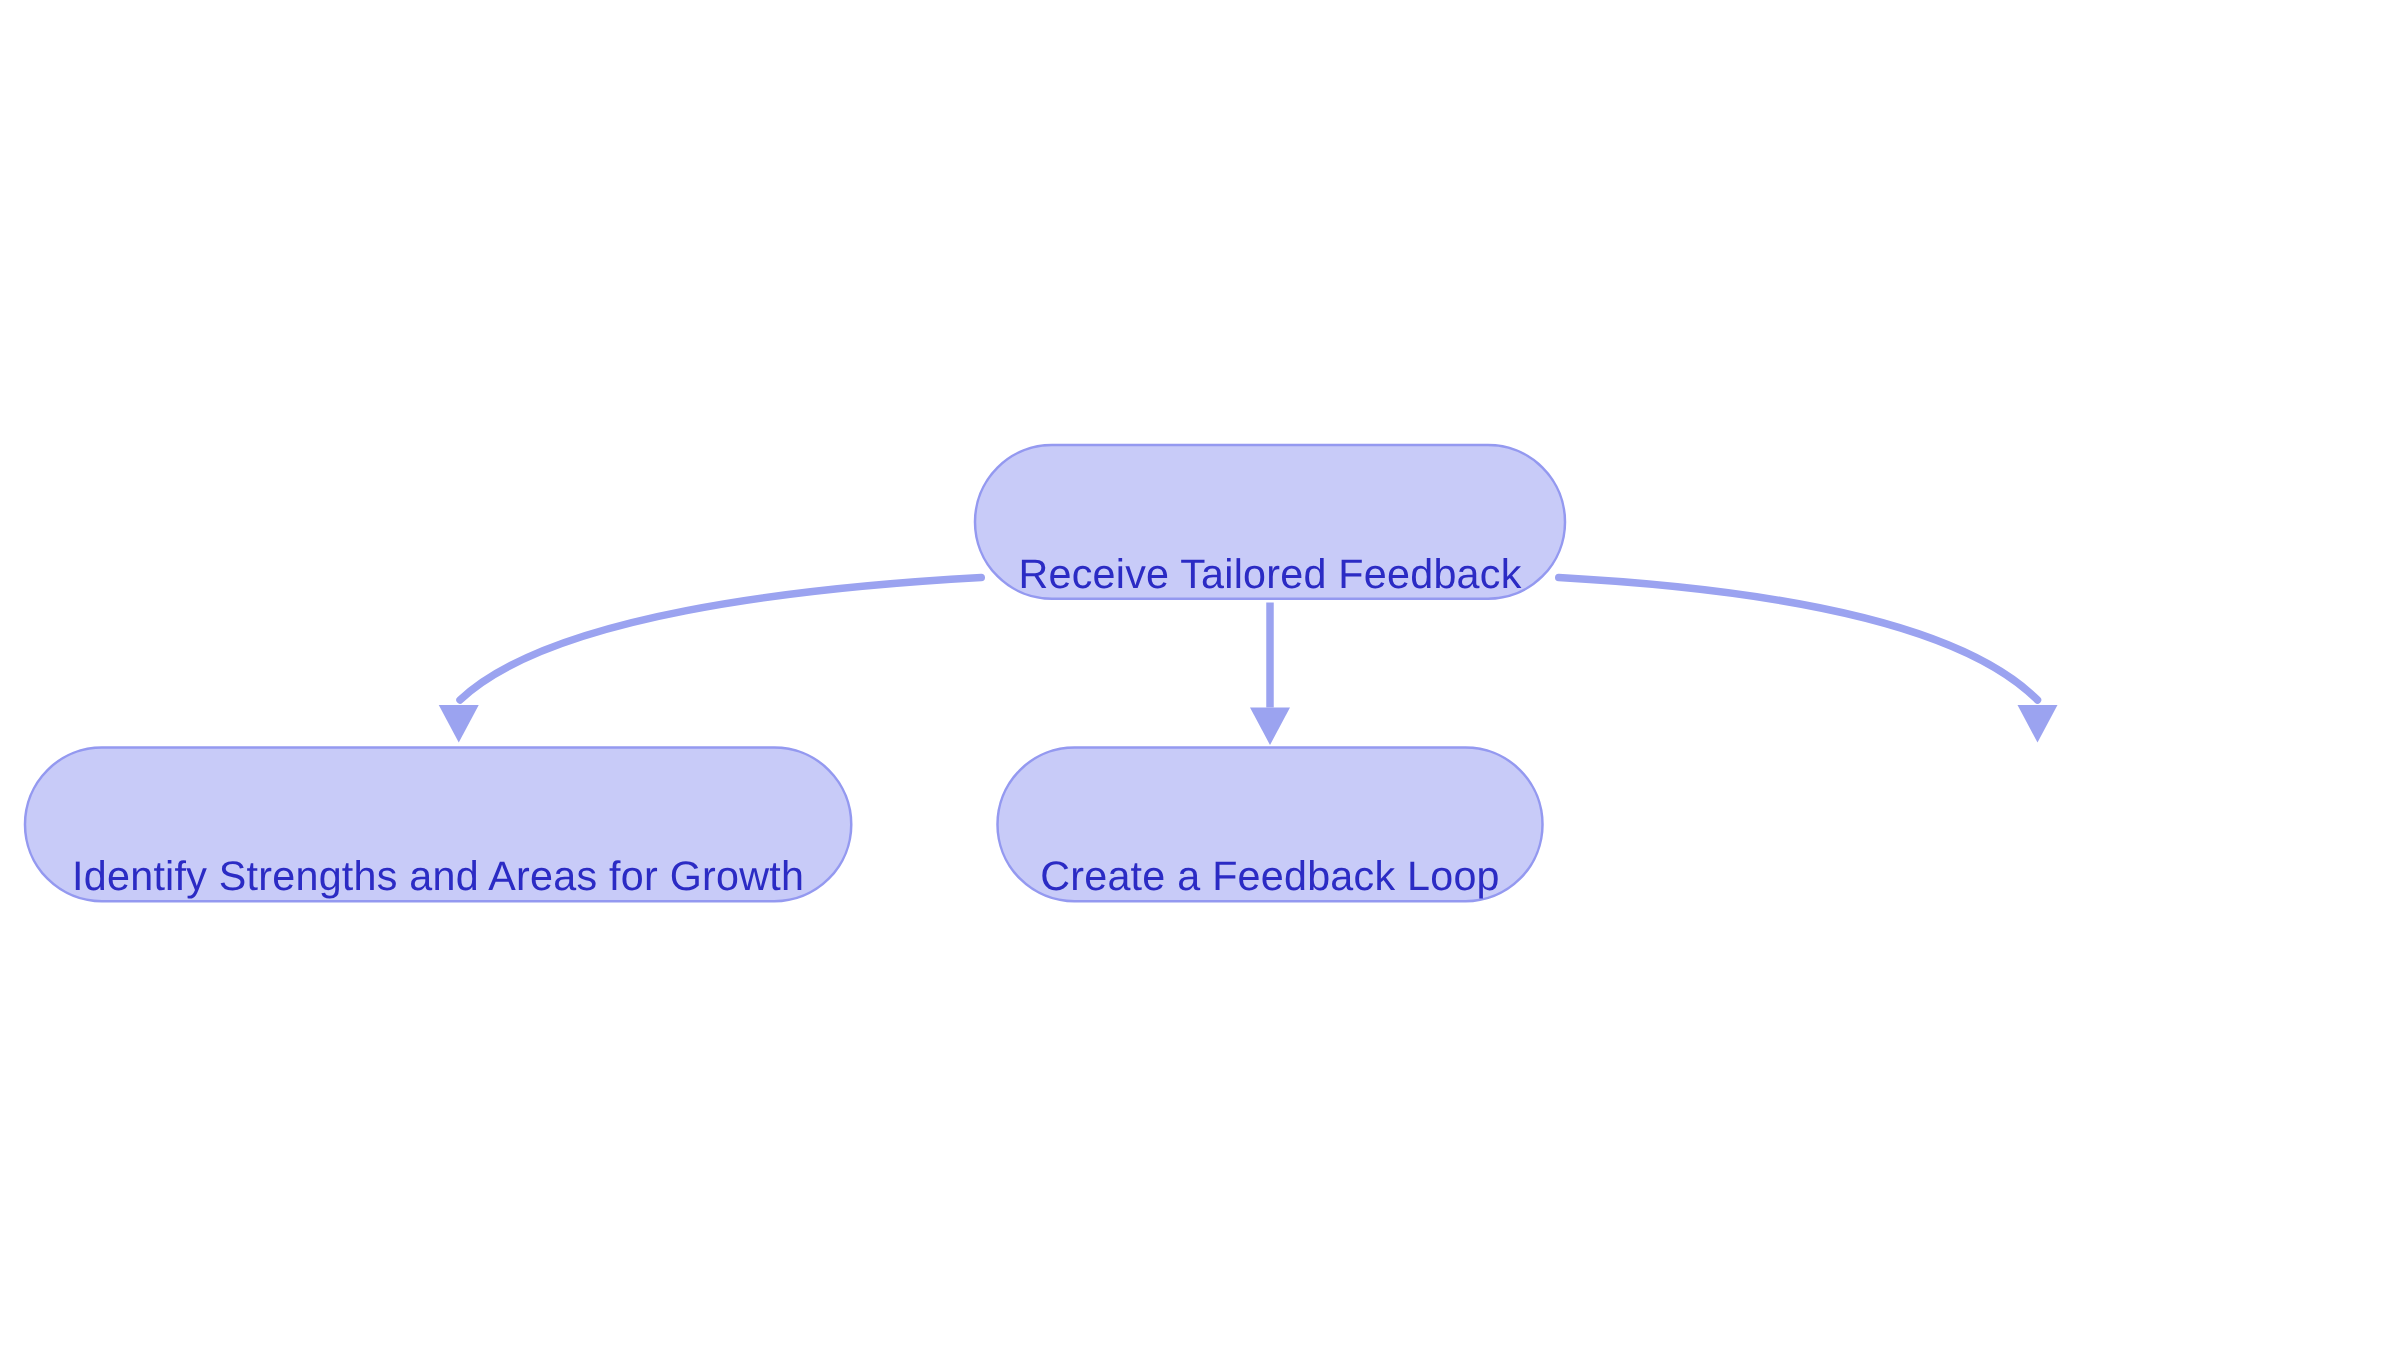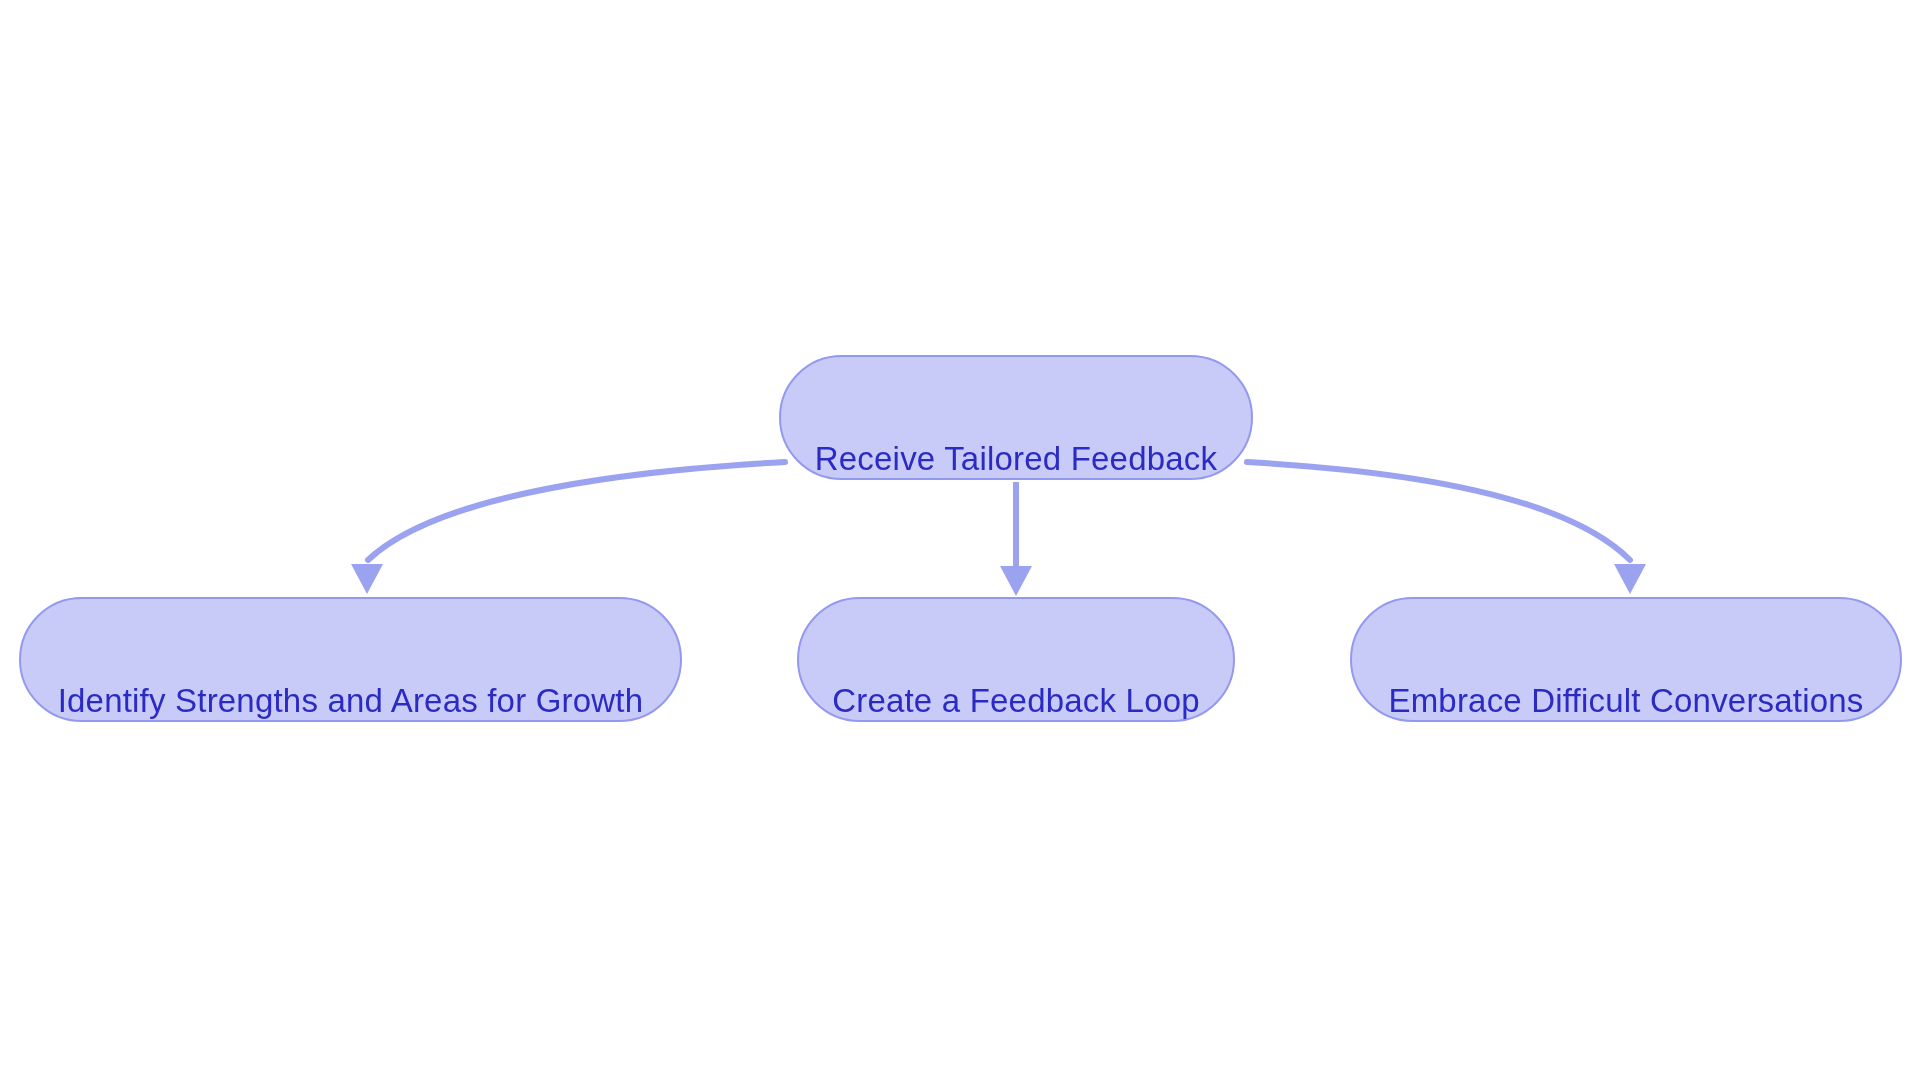--- a/index.html
+++ b/index.html
@@ -84,17 +84,14 @@
   </div>
 
   <div class="node" id="node-loop">
     <span class="node-label">Create a Feedback Loop</span>
   </div>
 
   <div class="node" id="node-strengths">
     <span class="node-label">Identify Strengths and Areas for Growth</span>
   </div>
 
-  <div class="node" id="node-embrace">
-    <span class="node-label">Embrace Difficult Conversations</span>
-  </div>
 
 </div>
 
 </body></html>

